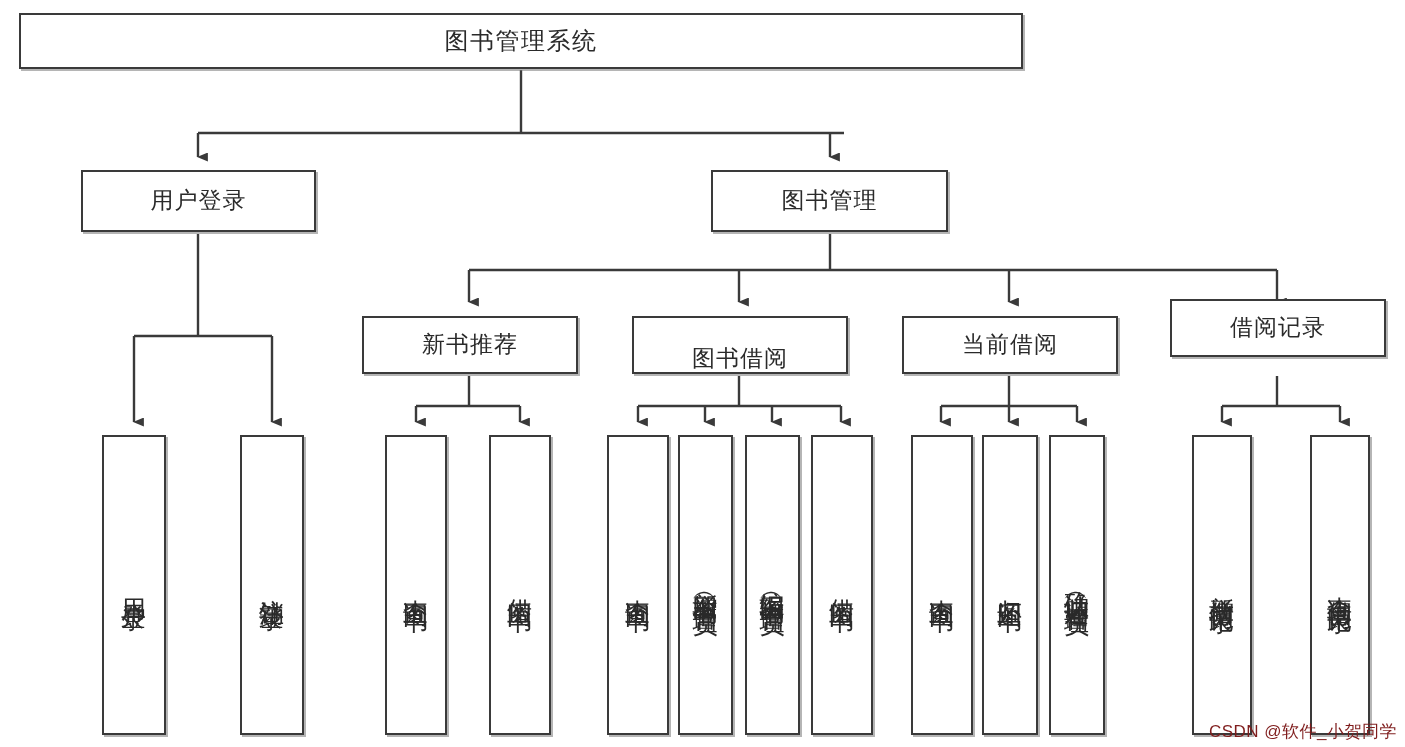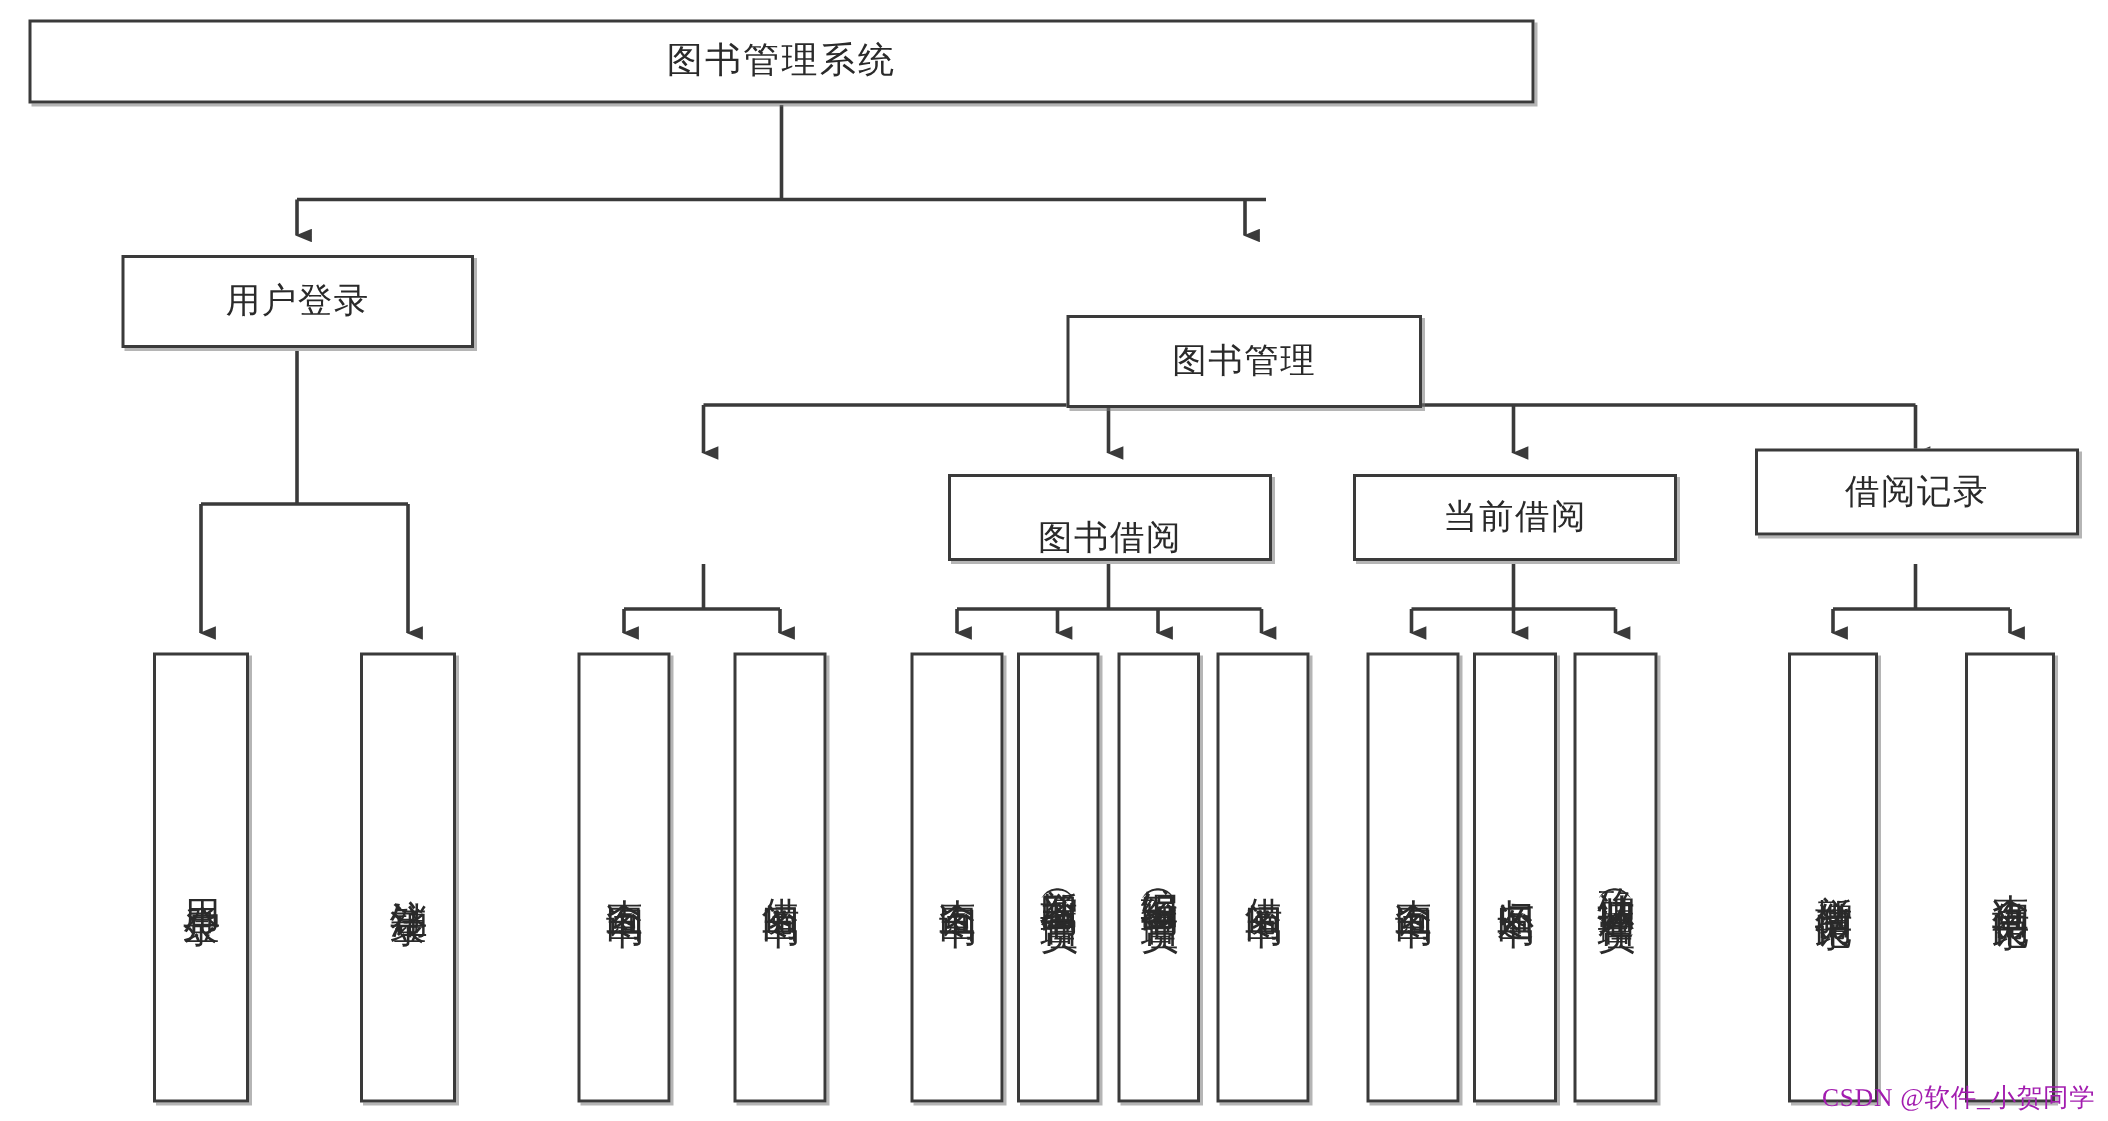--- a/index.html
+++ b/index.html
@@ -65,24 +65,23 @@
     line-height: 1.12;
     letter-spacing: 3px;
     max-height: 100%;
     white-space: normal;
   }
   .watermark {
     position: absolute;
     right: 8px;
     bottom: 4px;
     font-size: 17px;
-    color: #a21caf;
+    color: #7f1d1d;
     letter-spacing: 0.5px;
     user-select: none;
-    font-family: Liberation Serif, serif;
   }
 </style>
 </head>
 <body>
 
 <div id="canvas">
 
   <svg class="connectors" viewBox="0 0 1405 747">
     <defs>
       <marker id="arrow" viewBox="0 0 10 12" refX="5" refY="11" markerWidth="9" markerHeight="11" orient="auto-start-reverse" markerUnits="userSpaceOnUse">
@@ -134,24 +133,27 @@
   </svg>
 
   <div class="node root horiz" style="left:19px; top:13px; width:1004px; height:56px;">
     <span class="label">图书管理系统</span>
   </div>
 
   <div class="node horiz" style="left:81px; top:170px; width:235px; height:62px;">
     <span class="label">用户登录</span>
   </div>
 
-  <div class="node horiz" style="left:711px; top:170px; width:237px; height:62px;margin-top:40px;">
+  <div class="node horiz" style="left:711px; top:170px; width:237px; height:62px;">
     <span class="label">图书管理</span>
   </div>
 
+  <div class="node horiz" style="left:362px; top:316px; width:216px; height:58px;">
+    <span class="label">新书推荐</span>
+  </div>
 
   <div class="node horiz" style="left:632px; top:316px; width:216px; height:58px;align-items:flex-end;">
     <span class="label">图书借阅</span>
   </div>
 
   <div class="node horiz" style="left:902px; top:316px; width:216px; height:58px;">
     <span class="label">当前借阅</span>
   </div>
 
   <div class="node horiz" style="left:1170px; top:299px; width:216px; height:58px;">

